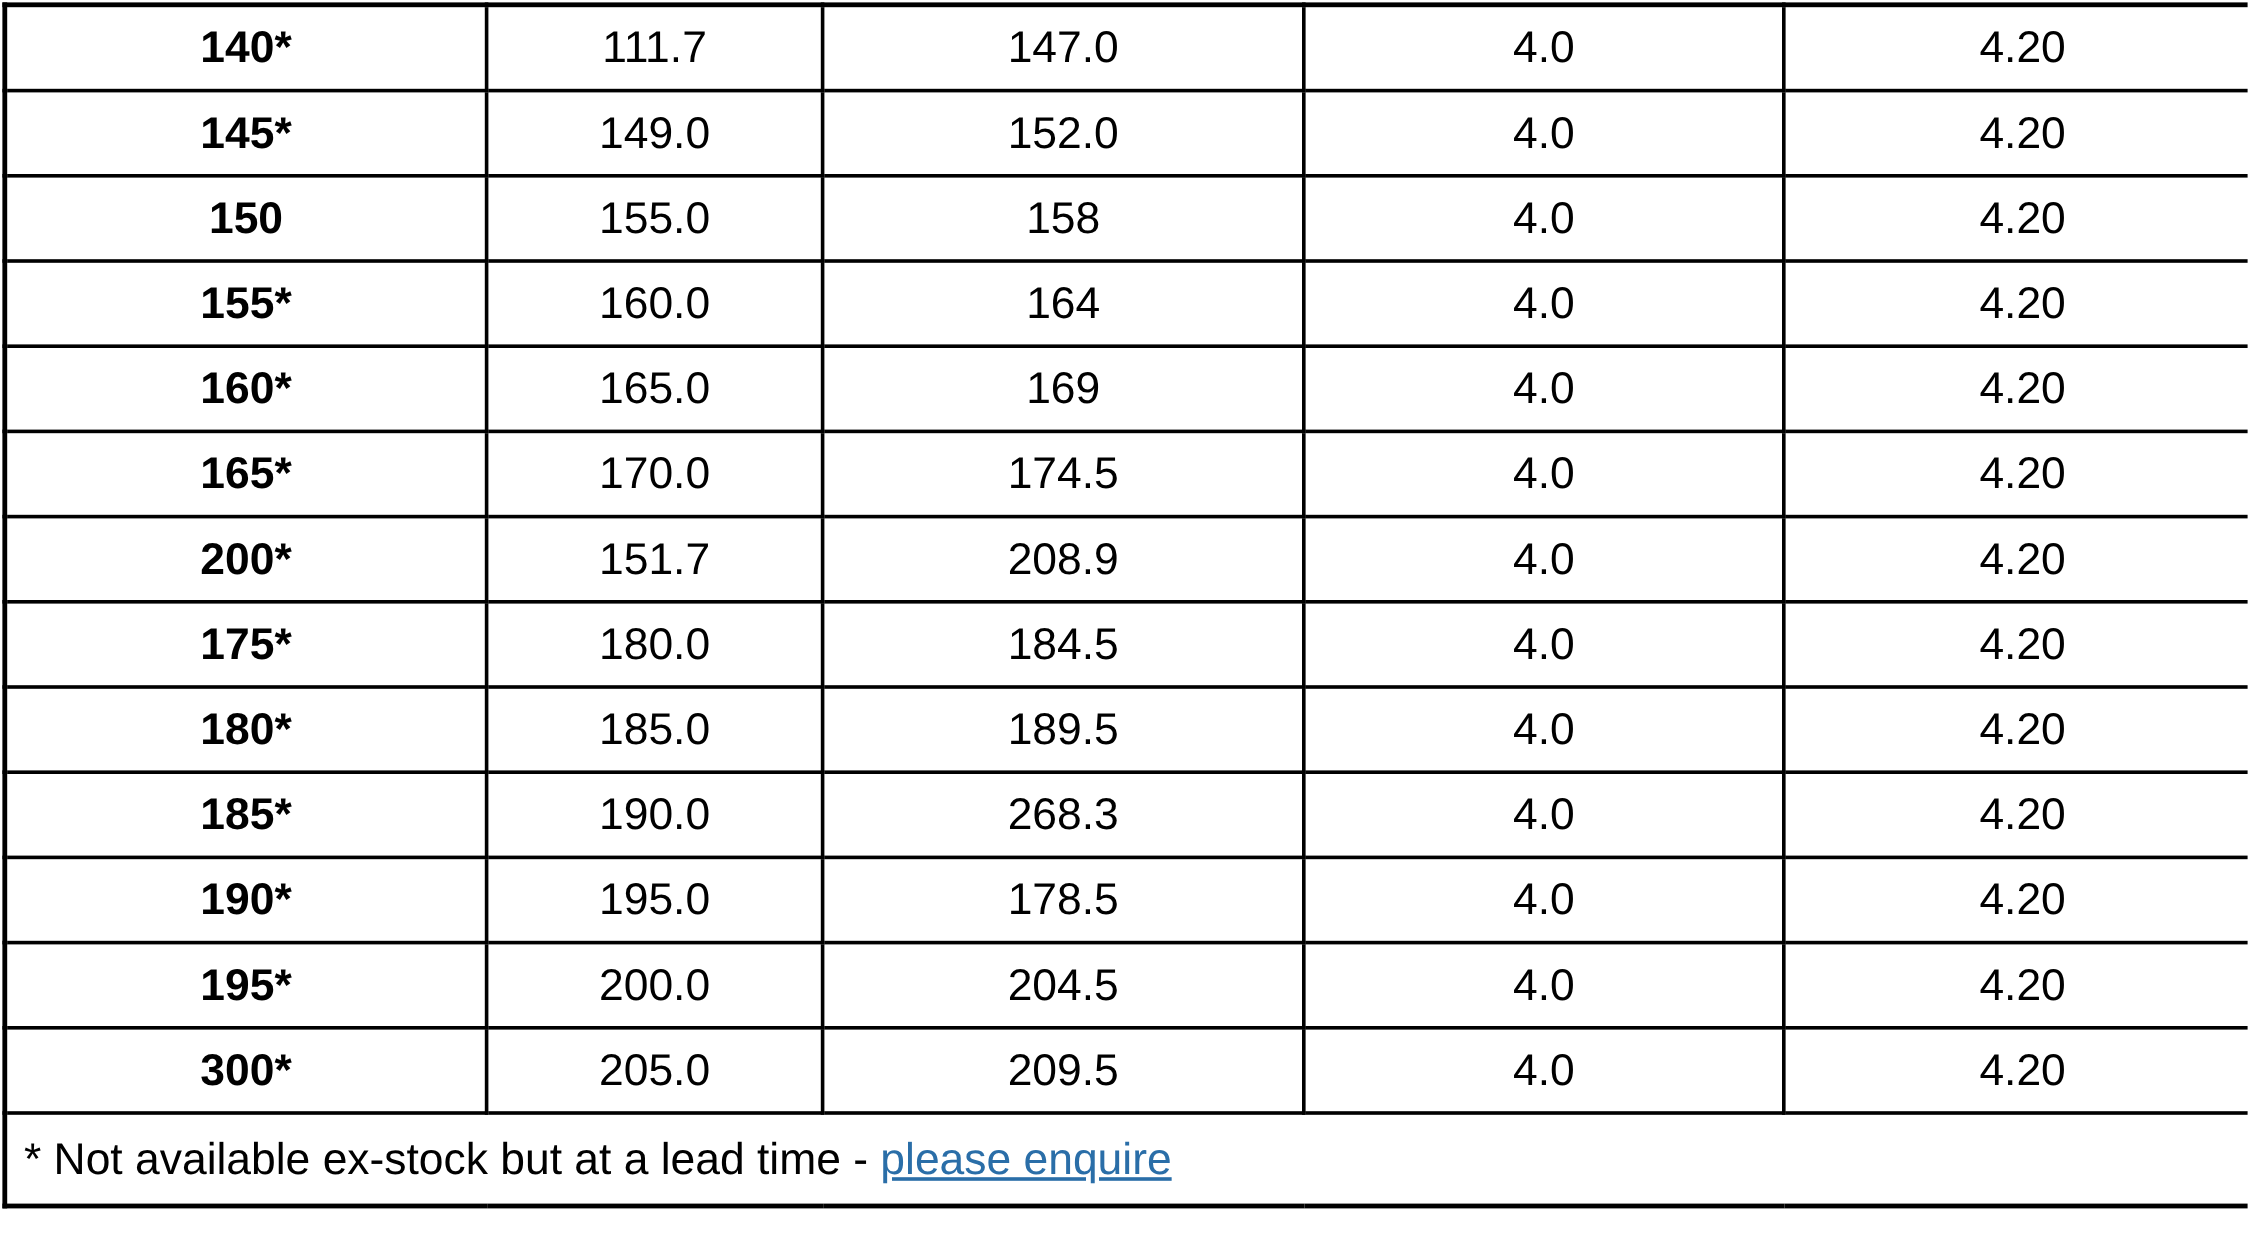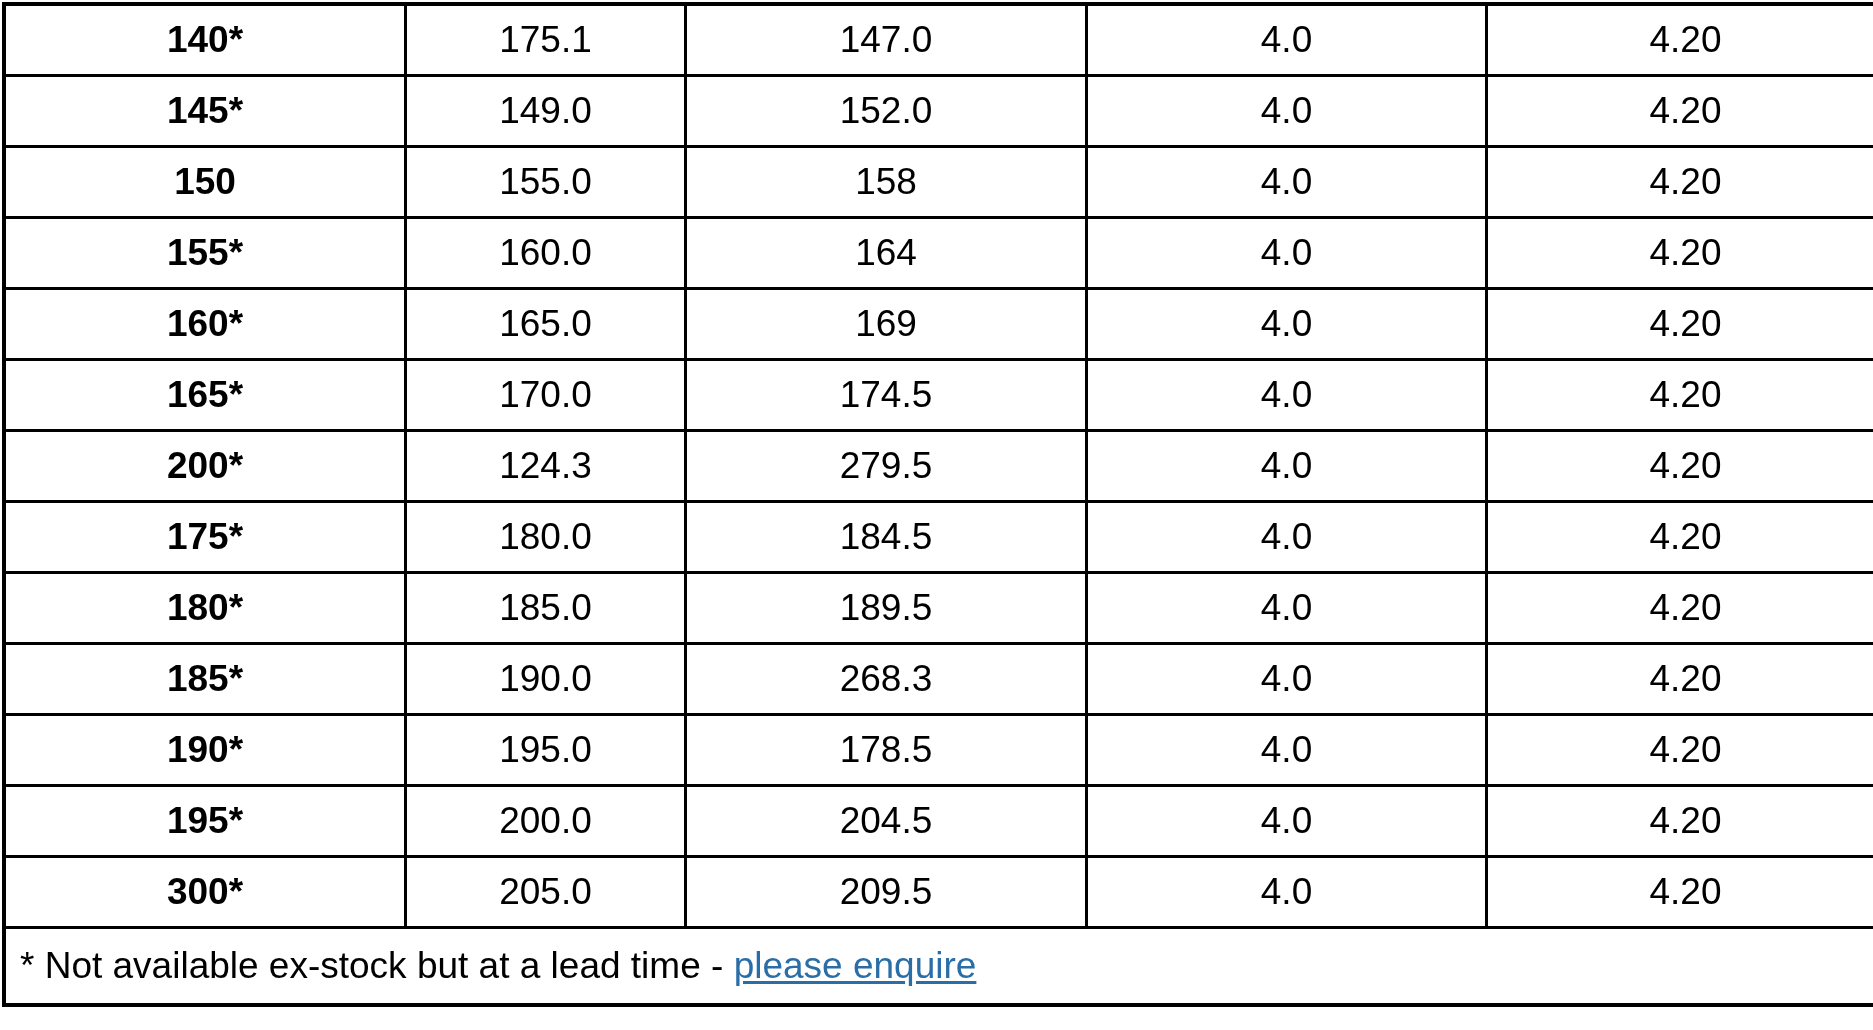--- a/index.html
+++ b/index.html
@@ -78,21 +78,21 @@
   }
 </style>
 </head>
 <body>
 
 <div class="table-wrap">
   <table class="size-table">
     <tbody id="table-body">
         <tr>
           <td class="col-size">140*</td>
-          <td class="col-od">175.1</td>
+          <td class="col-od">111.7</td>
           <td class="col-len">147.0</td>
           <td class="col-thk">4.0</td>
           <td class="col-wt">4.20</td>
         </tr>
         <tr>
           <td class="col-size">145*</td>
           <td class="col-od">149.0</td>
           <td class="col-len">152.0</td>
           <td class="col-thk">4.0</td>
           <td class="col-wt">4.20</td>
@@ -120,22 +120,22 @@
         </tr>
         <tr>
           <td class="col-size">165*</td>
           <td class="col-od">170.0</td>
           <td class="col-len">174.5</td>
           <td class="col-thk">4.0</td>
           <td class="col-wt">4.20</td>
         </tr>
         <tr>
           <td class="col-size">200*</td>
-          <td class="col-od">124.3</td>
-          <td class="col-len">279.5</td>
+          <td class="col-od">151.7</td>
+          <td class="col-len">208.9</td>
           <td class="col-thk">4.0</td>
           <td class="col-wt">4.20</td>
         </tr>
         <tr>
           <td class="col-size">175*</td>
           <td class="col-od">180.0</td>
           <td class="col-len">184.5</td>
           <td class="col-thk">4.0</td>
           <td class="col-wt">4.20</td>
         </tr>

